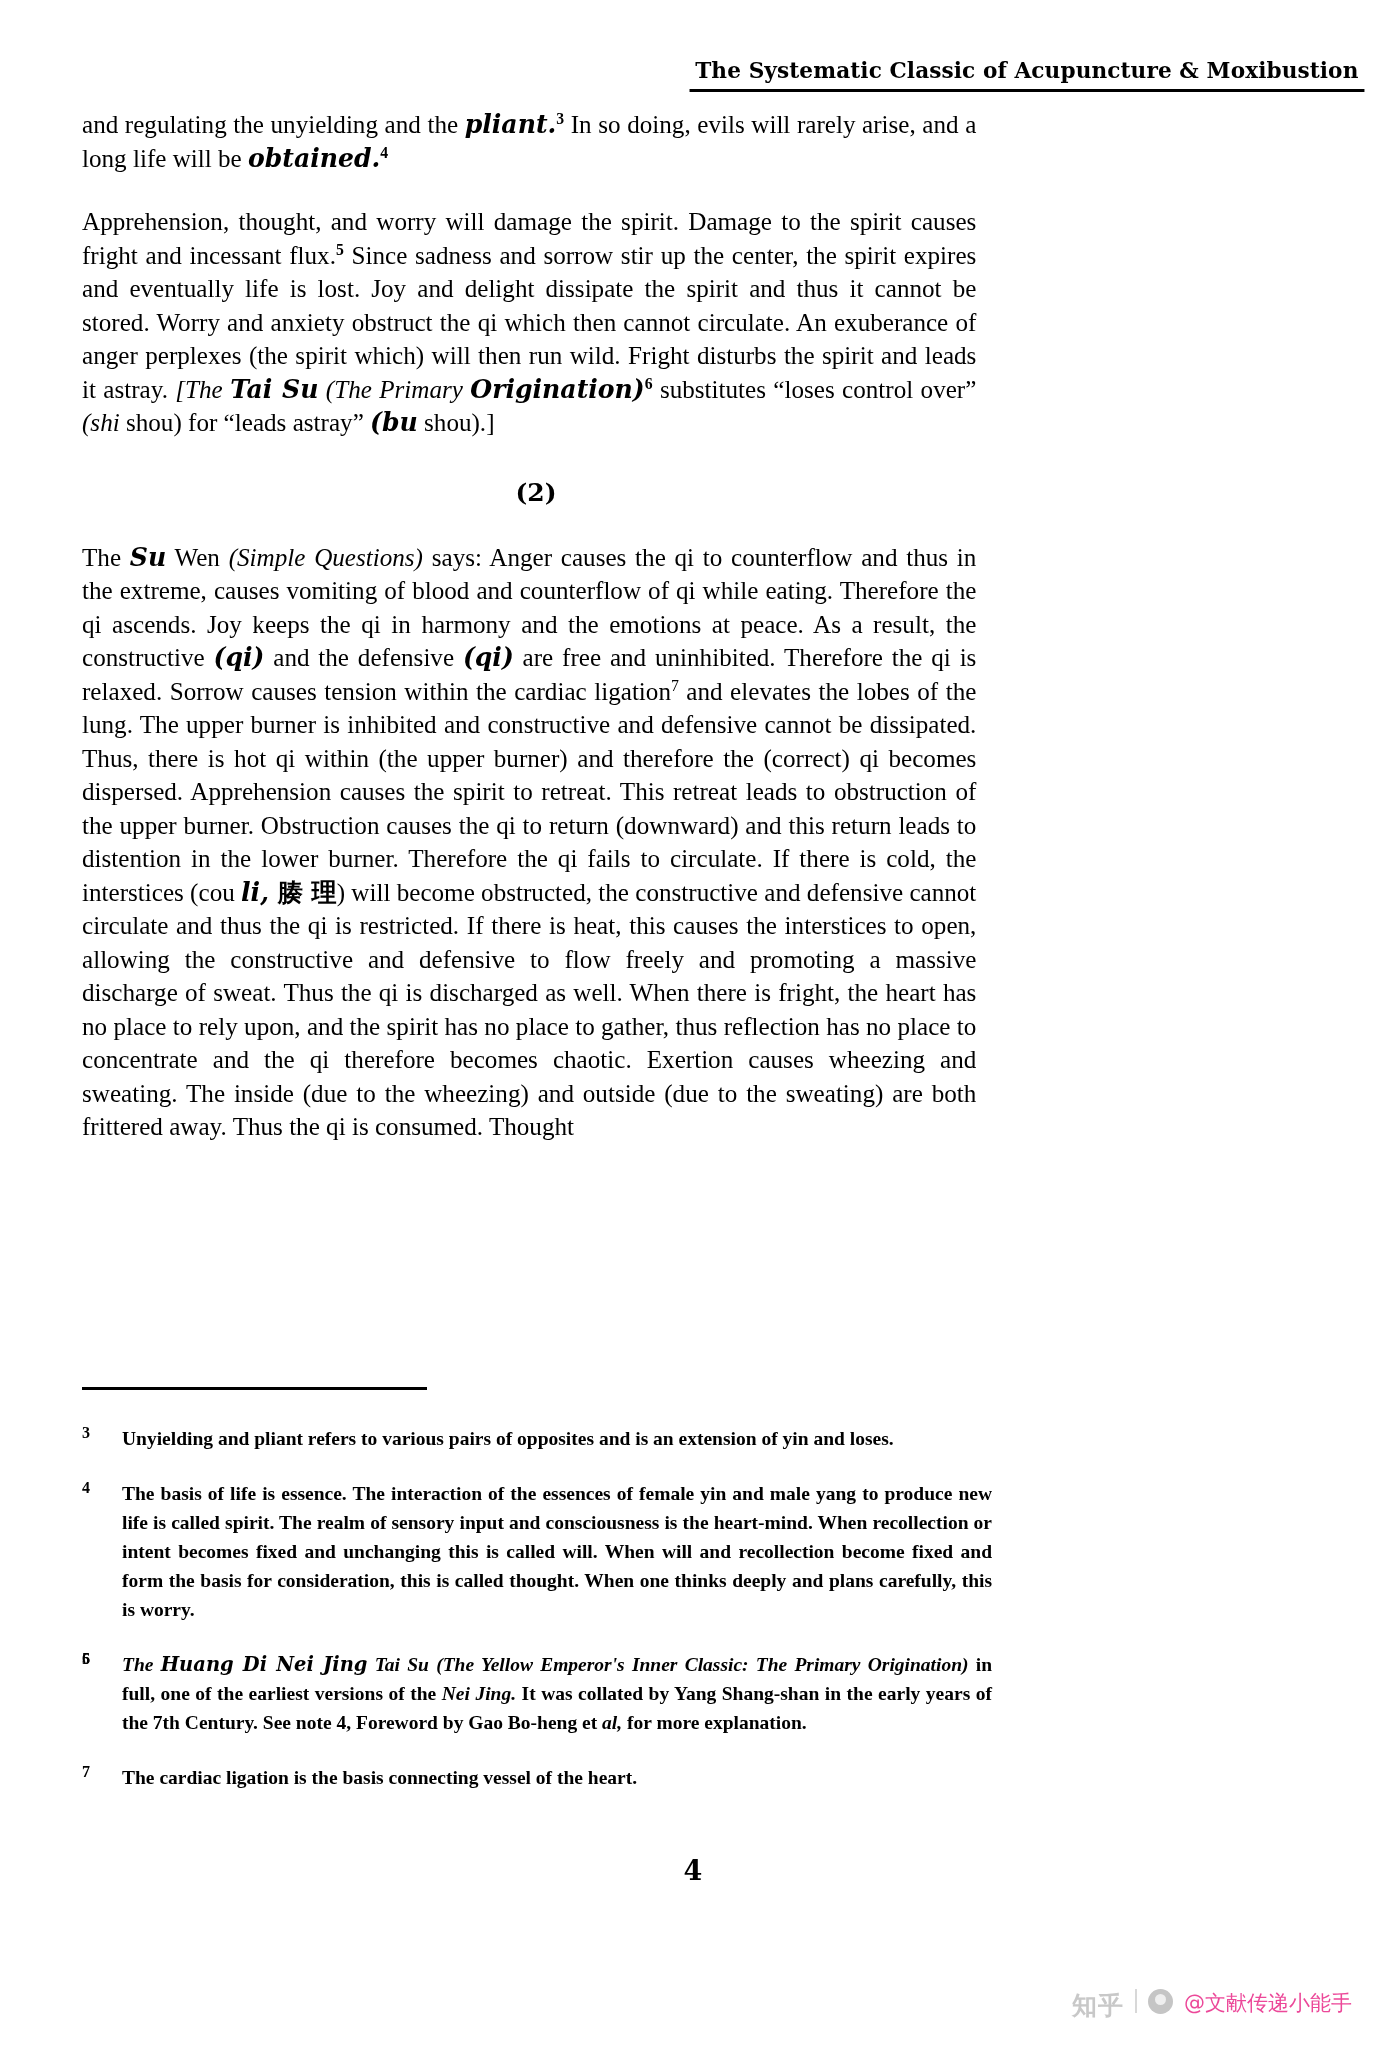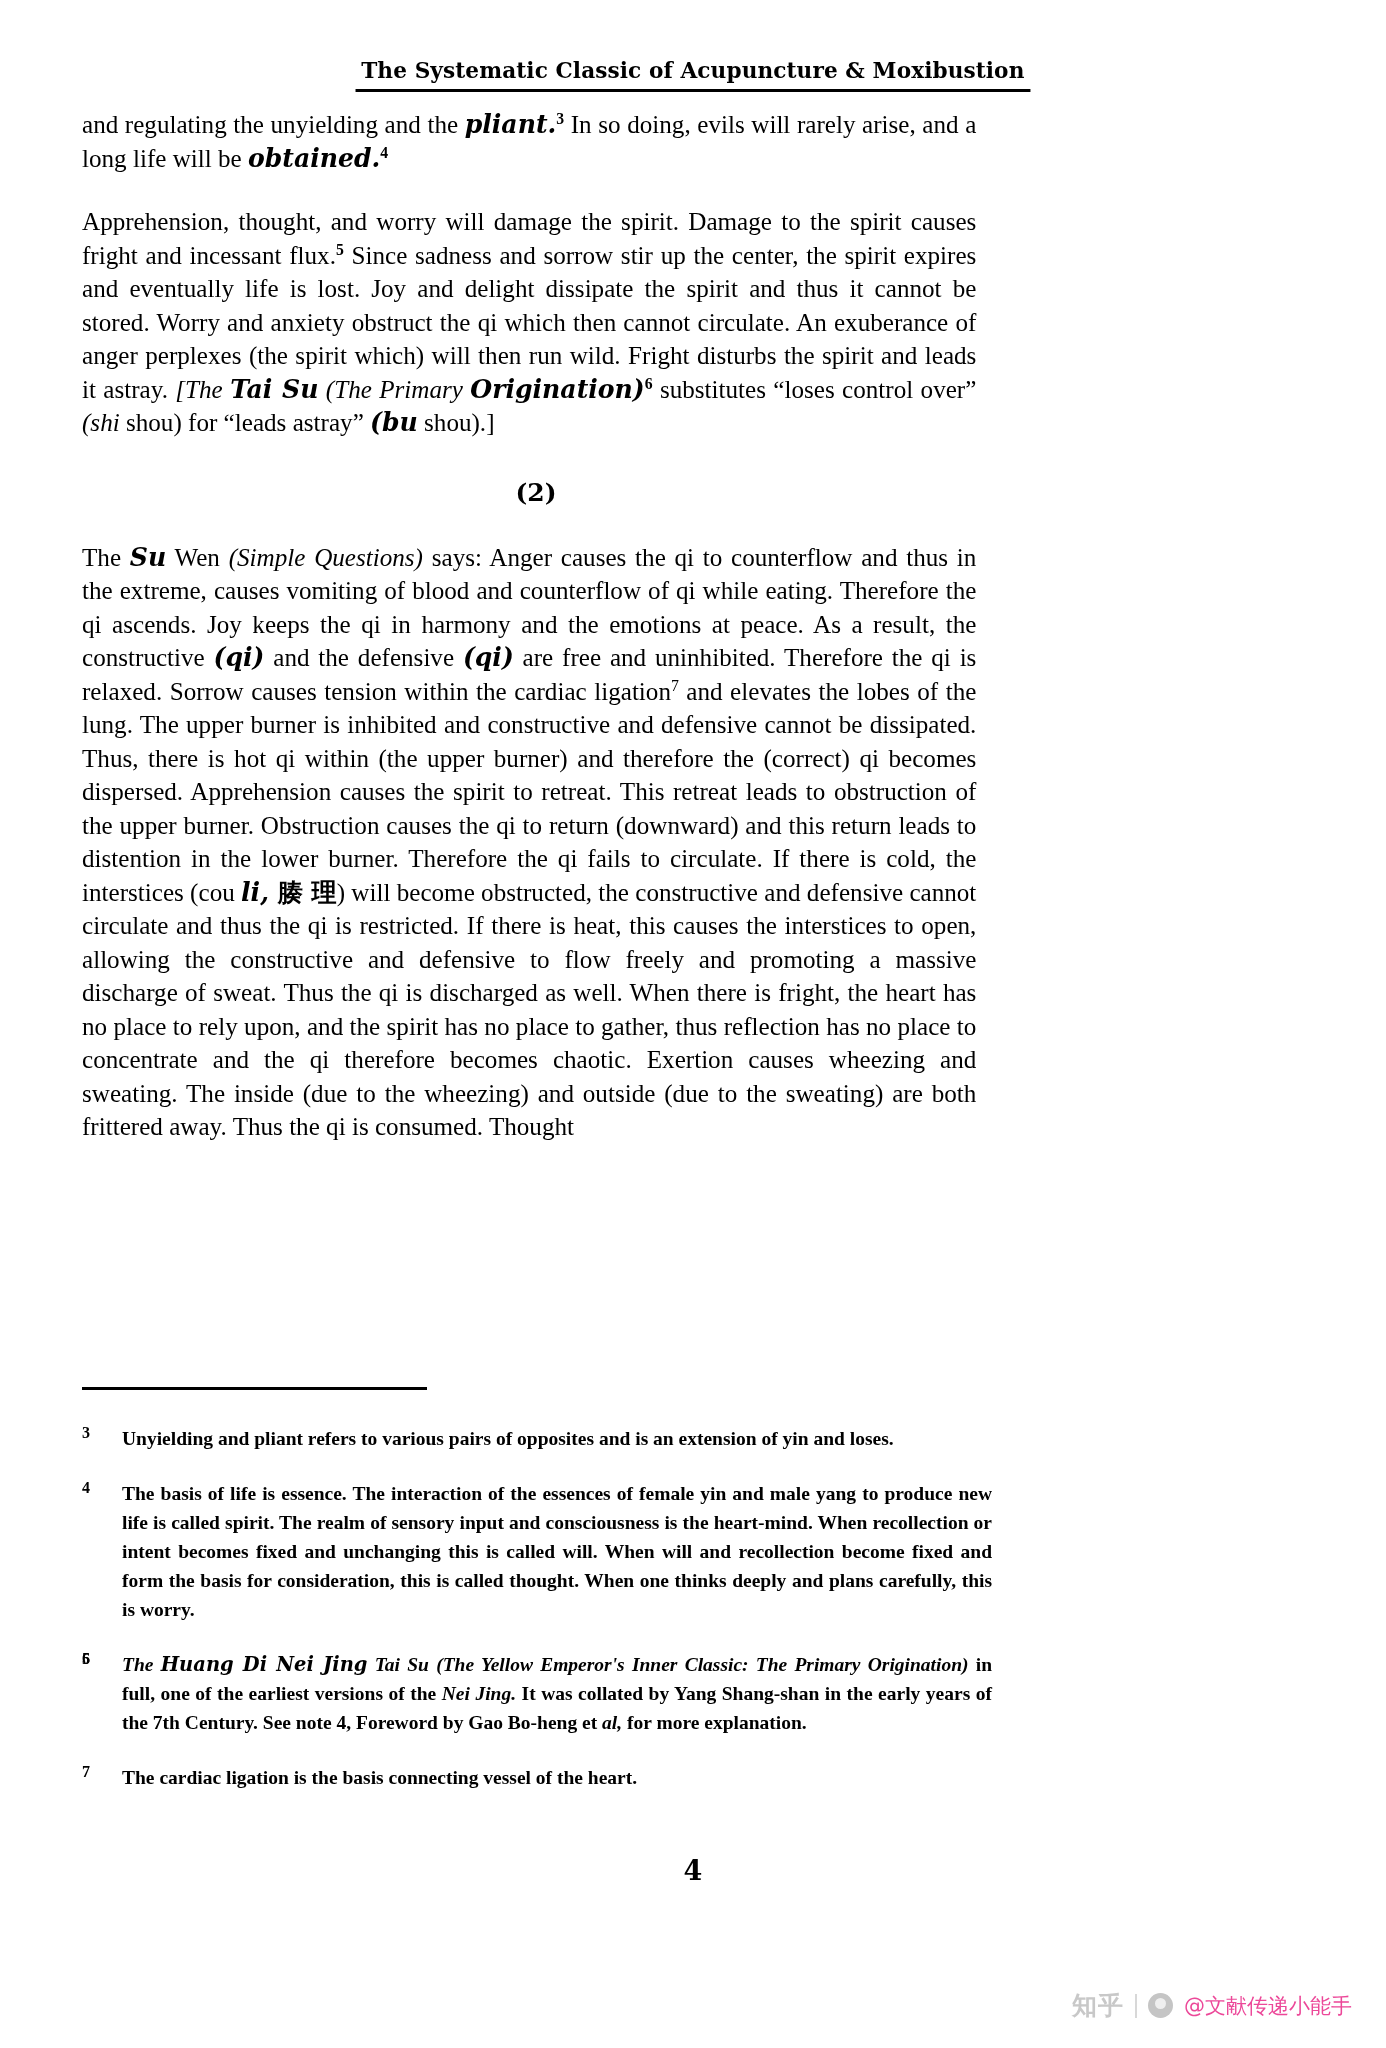--- a/index.html
+++ b/index.html
@@ -23,21 +23,21 @@
     height: 2048px;
     box-sizing: border-box;
   }
 
   
   .runhead {
     position: absolute;
     left: 0;
     top: 56px;
     width: 1386px;
-    text-align: center;
+    text-align: right;
   }
   .runhead-text {
     display: inline-block;
     font-family: "DejaVu Serif", "Liberation Serif", serif;
     font-weight: bold;
     font-size: 23px;
     letter-spacing: 0.1px;
     padding: 0 6px 6px 6px;
     border-bottom: 3px solid #000;
     transform: scaleX(0.94);
@@ -134,21 +134,20 @@
     font-weight: bold;
     font-family: "DejaVu Serif", "Liberation Serif", serif;
   }
 
   
   .watermark {
     position: absolute;
     right: 34px;
     bottom: 26px;
     display: flex;
-    align-items: center;
     gap: 11px;
     color: #c9c9c9;
   }
   .wm-zhihu {
     font-family: "DejaVu Sans", sans-serif;
     font-size: 25px;
     font-weight: bold;
     color: #c8c8c8;
     letter-spacing: 1px;
   }

